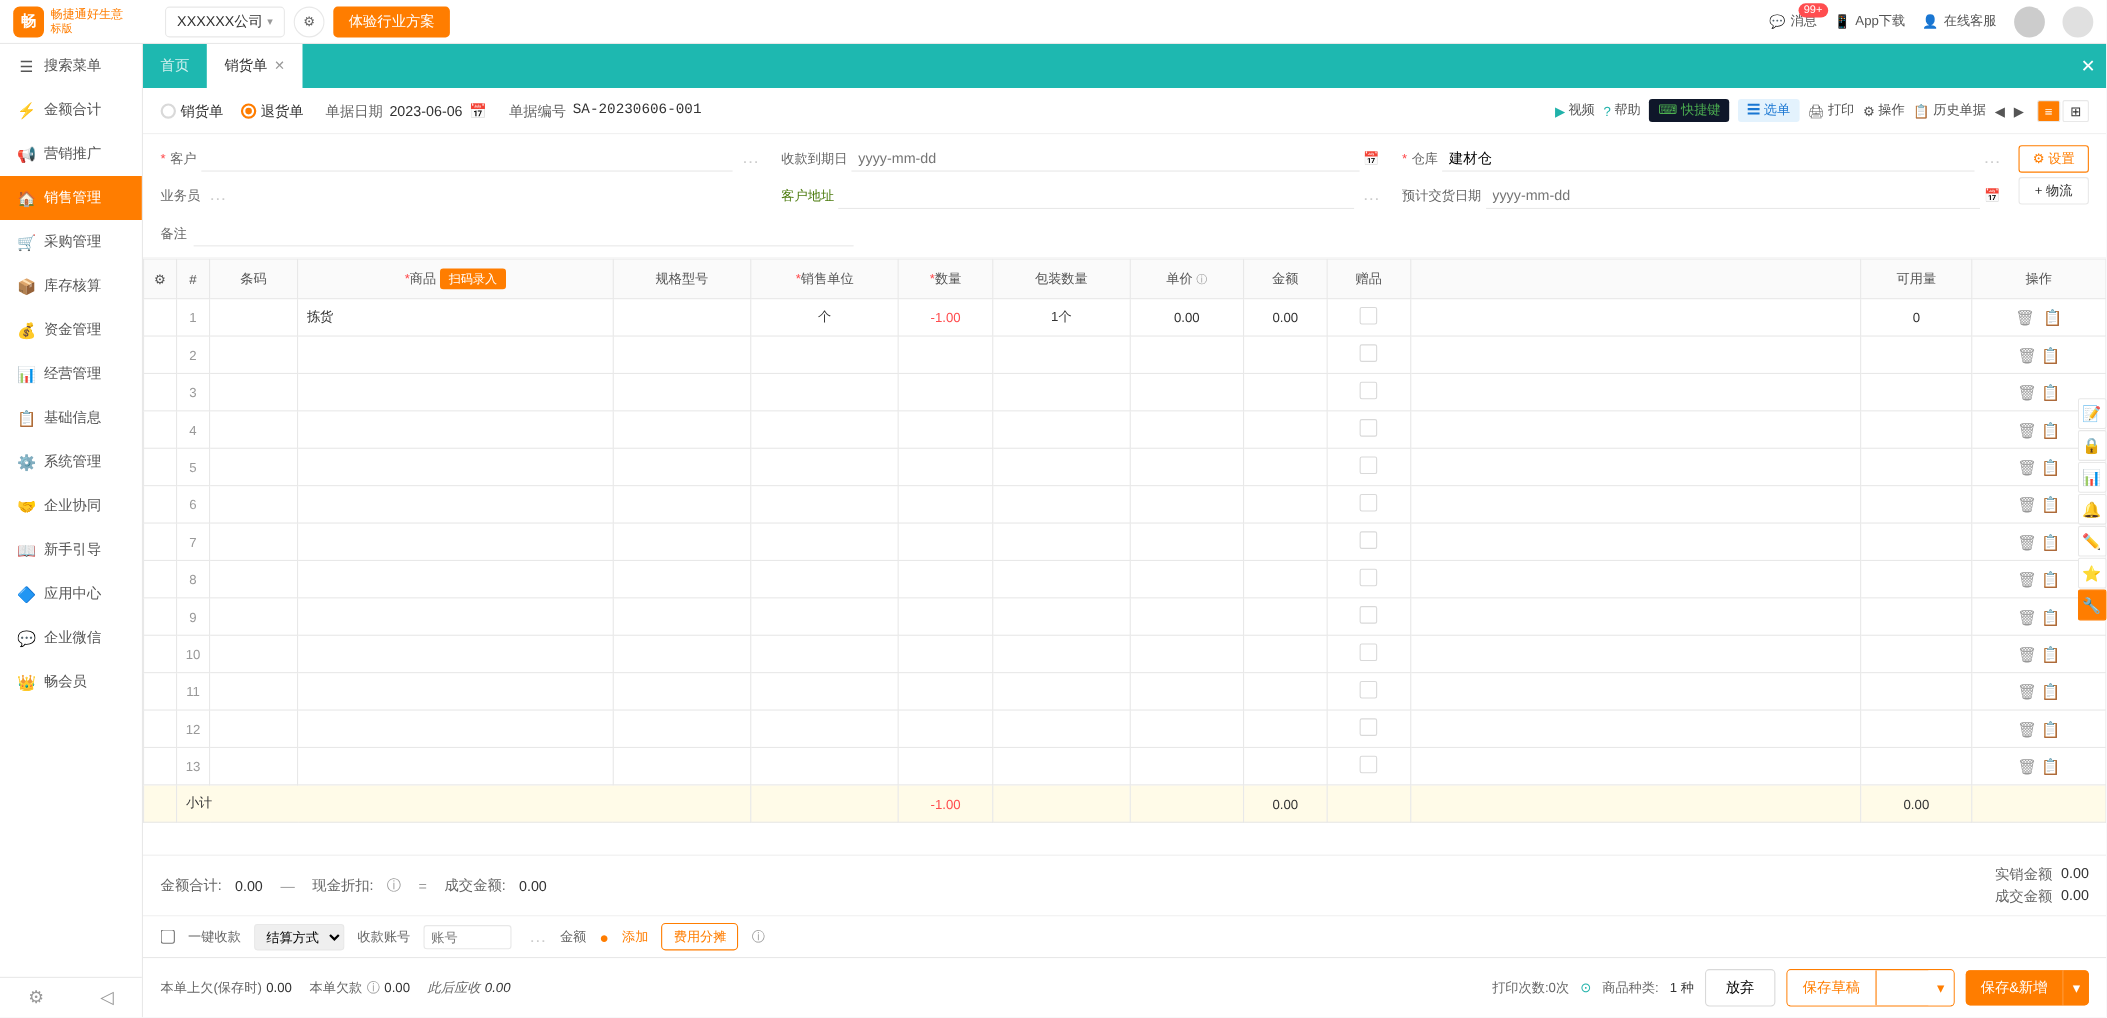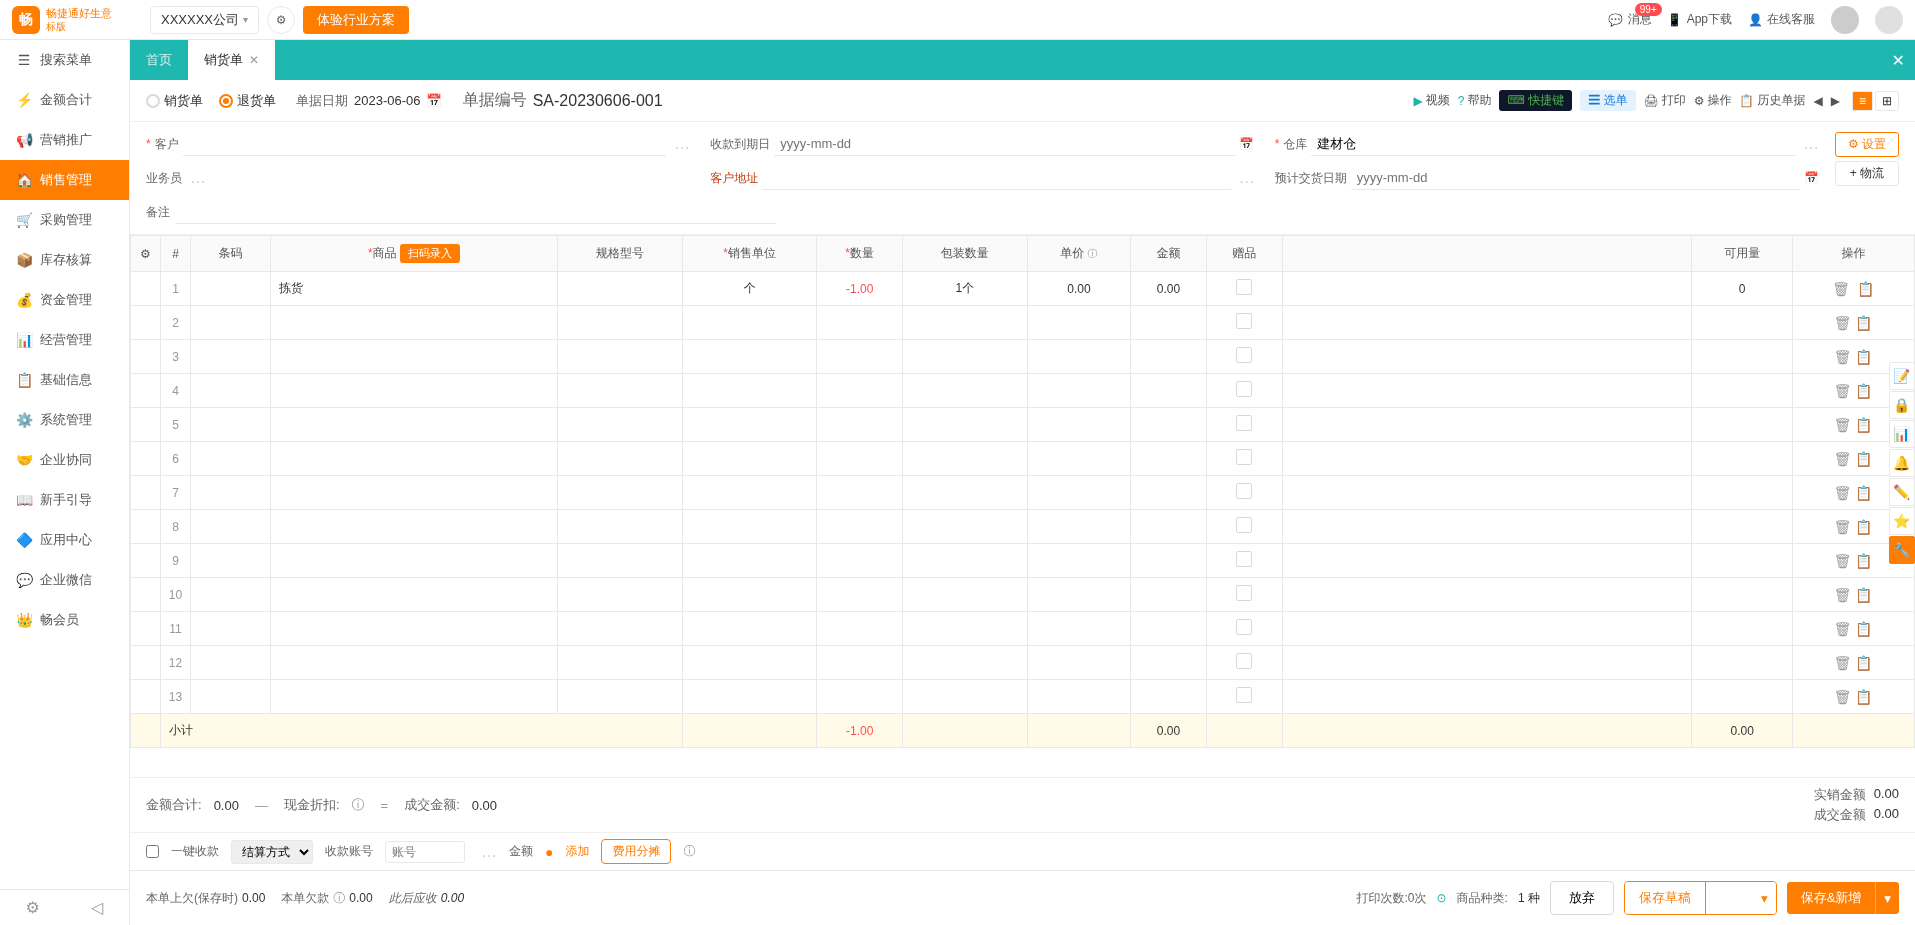--- a/index.html
+++ b/index.html
@@ -42,21 +42,21 @@
 
     
     .form-header { padding: 10px 16px; display: flex; align-items: center; gap: 20px; border-bottom: 1px solid #f0f0f0; background: #fff; flex-shrink: 0; }
     .radio-group { display: flex; align-items: center; gap: 16px; }
     .radio-item { display: flex; align-items: center; gap: 4px; cursor: pointer; font-size: 13px; }
     .radio-dot { width: 14px; height: 14px; border-radius: 50%; border: 2px solid #d9d9d9; display: flex; align-items: center; justify-content: center; }
     .radio-dot.checked { border-color: #ff7d00; }
     .radio-dot.checked::after { content: ''; width: 6px; height: 6px; background: #ff7d00; border-radius: 50%; }
     .date-field { display: flex; align-items: center; gap: 6px; font-size: 13px; }
     .date-value { font-weight: 500; }
-    .doc-number { display: flex; align-items: center; gap: 6px; font-size: 16px; }
+    .doc-number { display: flex; align-items: flex-start; gap: 6px; font-size: 13px; font-family: Liberation Mono, monospace; }
     .header-actions { margin-left: auto; display: flex; align-items: center; gap: 8px; }
     .header-action-btn { display: flex; align-items: center; gap: 3px; font-size: 12px; color: #555; cursor: pointer; }
     .header-action-btn .icon-circle { color: #20b2aa; }
     .field-dots { color: #ccc; font-size: 16px; cursor: pointer; margin-left: 4px; }
 
     
     .table-container { flex: 1; overflow: auto; background: #fff; }
     table { width: 100%; border-collapse: collapse; font-size: 12px; }
     table thead tr { background: #fafafa; }
     table th { padding: 8px 6px; border: 1px solid #e8e8e8; text-align: center; color: #555; font-weight: normal; white-space: nowrap; }
@@ -294,21 +294,21 @@
           </div>
         </div>
         <div style="display:flex;gap:20px;margin-bottom:10px;padding-right:80px;">
 
           <div style="display:flex;align-items:center;gap:4px;flex:1;">
             <span style="color:#666;white-space:nowrap;">业务员</span>
             <span class="field-dots">…</span>
           </div>
 
           <div style="display:flex;align-items:center;gap:4px;flex:1;">
-            <span style="color:#c2410c;white-space:nowrap;text-align:right;">客户地址</span>
+            <span style="color:#4d7c0f;white-space:nowrap;text-align:right;">客户地址</span>
             <input type="text" style="flex: 1 1 0%; border-top: none; border-right: none; border-left: none; border-image: initial; border-bottom: 1px solid rgb(232, 232, 232); padding: 4px 6px; font-size: 13px; outline: none;">
             <span class="field-dots">…</span>
           </div>
 
           <div style="display:flex;align-items:center;gap:4px;flex:1;">
             <span style="color:#666;white-space:nowrap;">预计交货日期</span>
             <input type="text" placeholder="yyyy-mm-dd" style="flex: 1 1 0%; border-top: none; border-right: none; border-left: none; border-image: initial; border-bottom: 1px solid rgb(232, 232, 232); padding: 4px 6px; font-size: 13px; outline: none; color: rgb(204, 204, 204);">
             <span style="color:#20b2aa;cursor:pointer;">📅</span>
           </div>
         </div>

